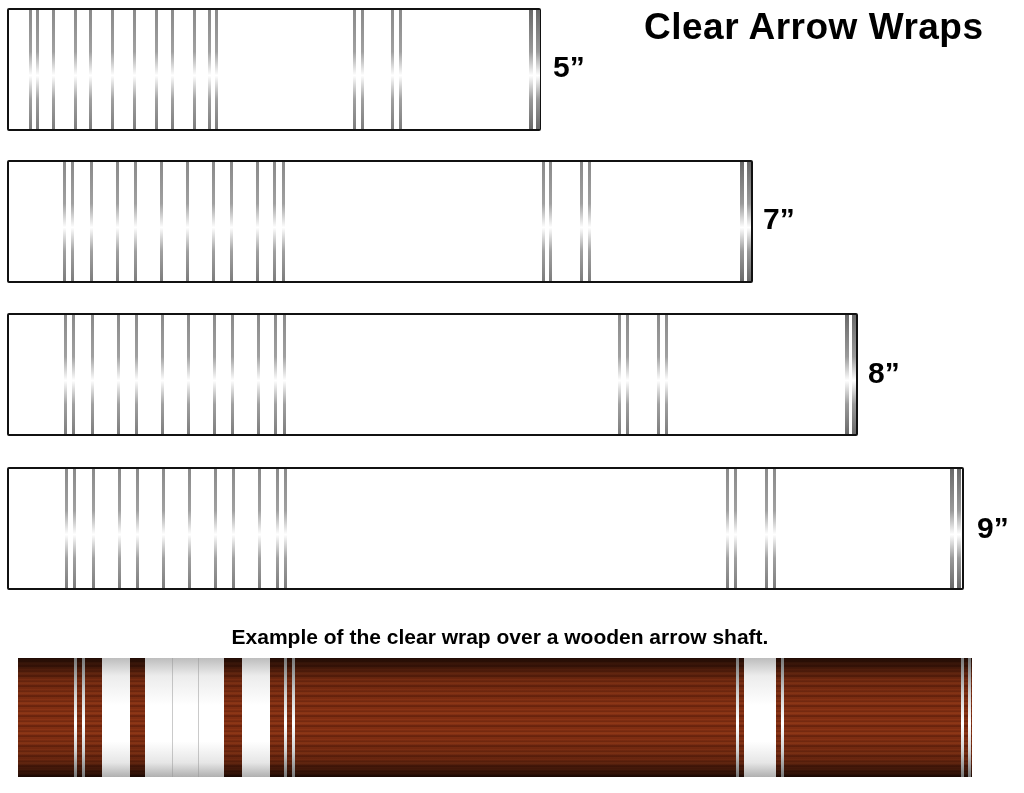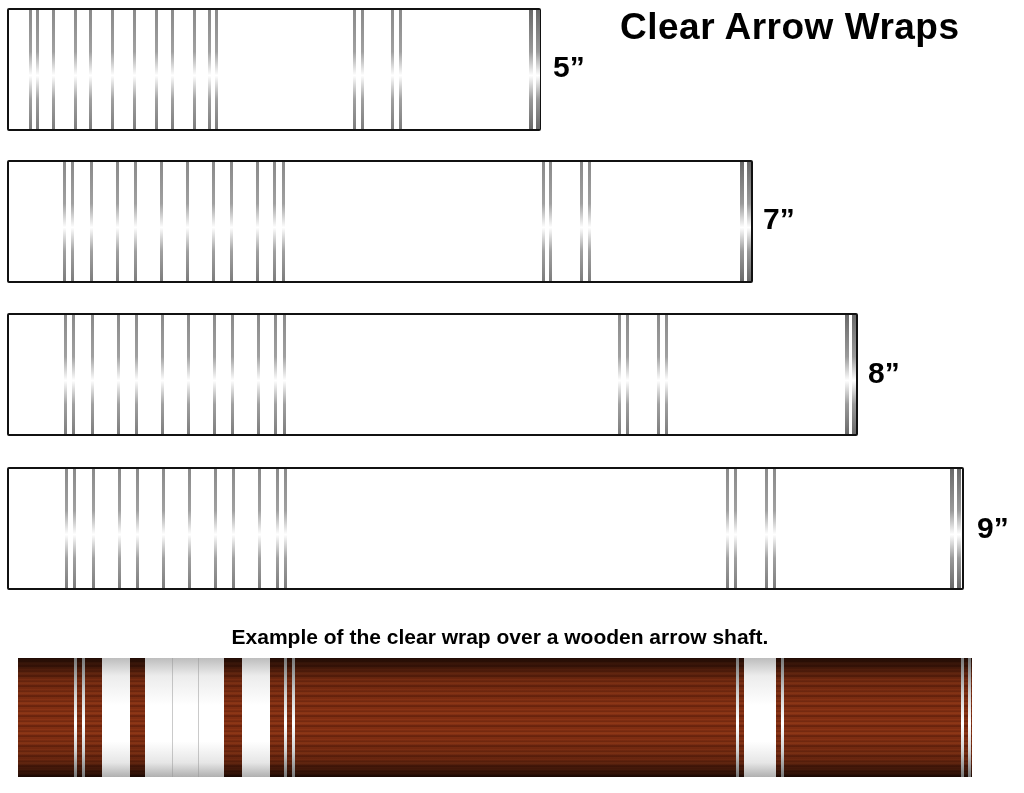--- a/index.html
+++ b/index.html
@@ -1,17 +1,17 @@
 <!DOCTYPE html>
 <html><head>
 <meta charset="utf-8">
 <style>
   html,body{margin:0;padding:0;background:#fff;}
   body{width:1024px;height:793px;position:relative;overflow:hidden;font-family:"Liberation Sans","DejaVu Sans",sans-serif;}
-  .title{position:absolute;left:620px;top:6px;font-size:37px;font-weight:bold;color:#000;letter-spacing:0.5px;white-space:nowrap;}
+  .title{position:absolute;left:644px;top:6px;font-size:37px;font-weight:bold;color:#000;letter-spacing:0.5px;white-space:nowrap;}
   .wrap{position:absolute;border:2px solid #111;border-radius:2px;background:#fff;box-sizing:border-box;}
   .stripe{position:absolute;top:0;bottom:0;width:3px;
     background:linear-gradient(to bottom,#8a8a8a 0%,#a0a0a0 35%,#ffffff 55%,#a0a0a0 75%,#7d7d7d 100%);}
   .stripe.end{width:4px;background:linear-gradient(to bottom,#6a6a6a 0%,#9a9a9a 35%,#ffffff 55%,#9a9a9a 75%,#6a6a6a 100%);}
   .size-label{position:absolute;font-size:30px;font-weight:bold;color:#000;white-space:nowrap;}
   .caption{position:absolute;left:0;width:1000px;top:625px;text-align:center;font-size:21px;font-weight:bold;color:#000;white-space:nowrap;}
   .wood{position:absolute;left:18px;top:658px;width:954px;height:119px;overflow:hidden;
     background:
       linear-gradient(to bottom,rgba(0,0,0,0.75) 0%,rgba(0,0,0,0.15) 18%,rgba(0,0,0,0) 40%,rgba(0,0,0,0) 65%,rgba(0,0,0,0.2) 85%,rgba(0,0,0,0.75) 100%),
       repeating-linear-gradient(to bottom,#7a2a10 0px,#8e3616 2px,#6b230c 3px,#933a18 5px,#7c2c12 7px,#5e1e0a 8px,#8a3315 10px),

